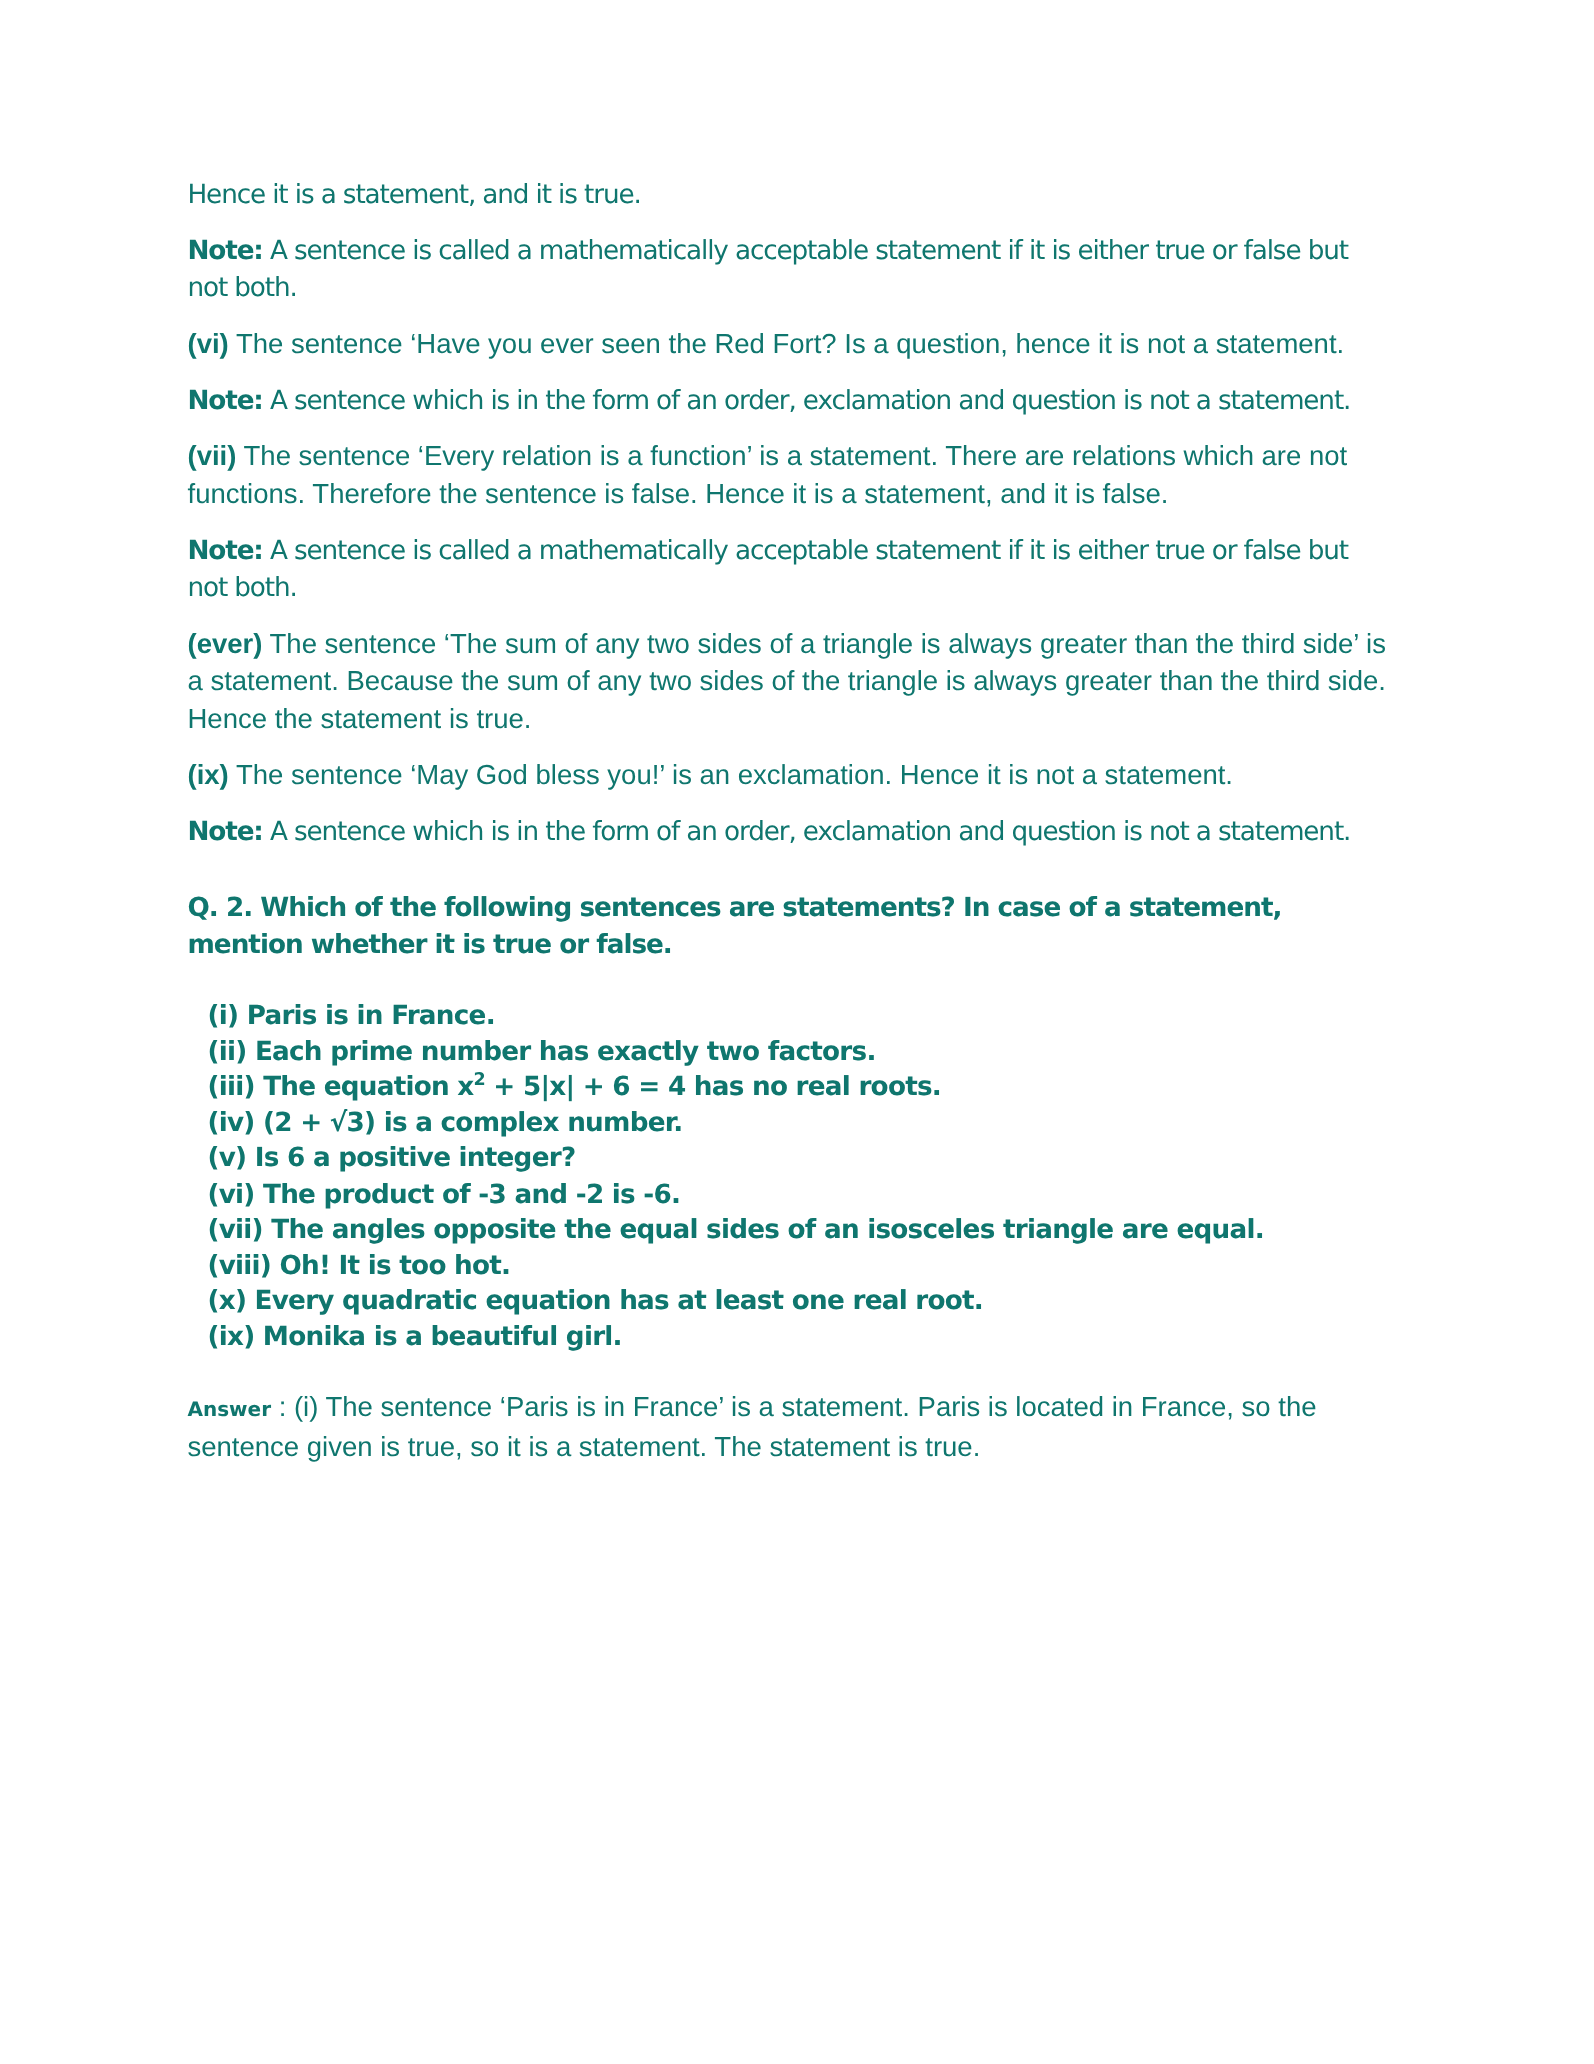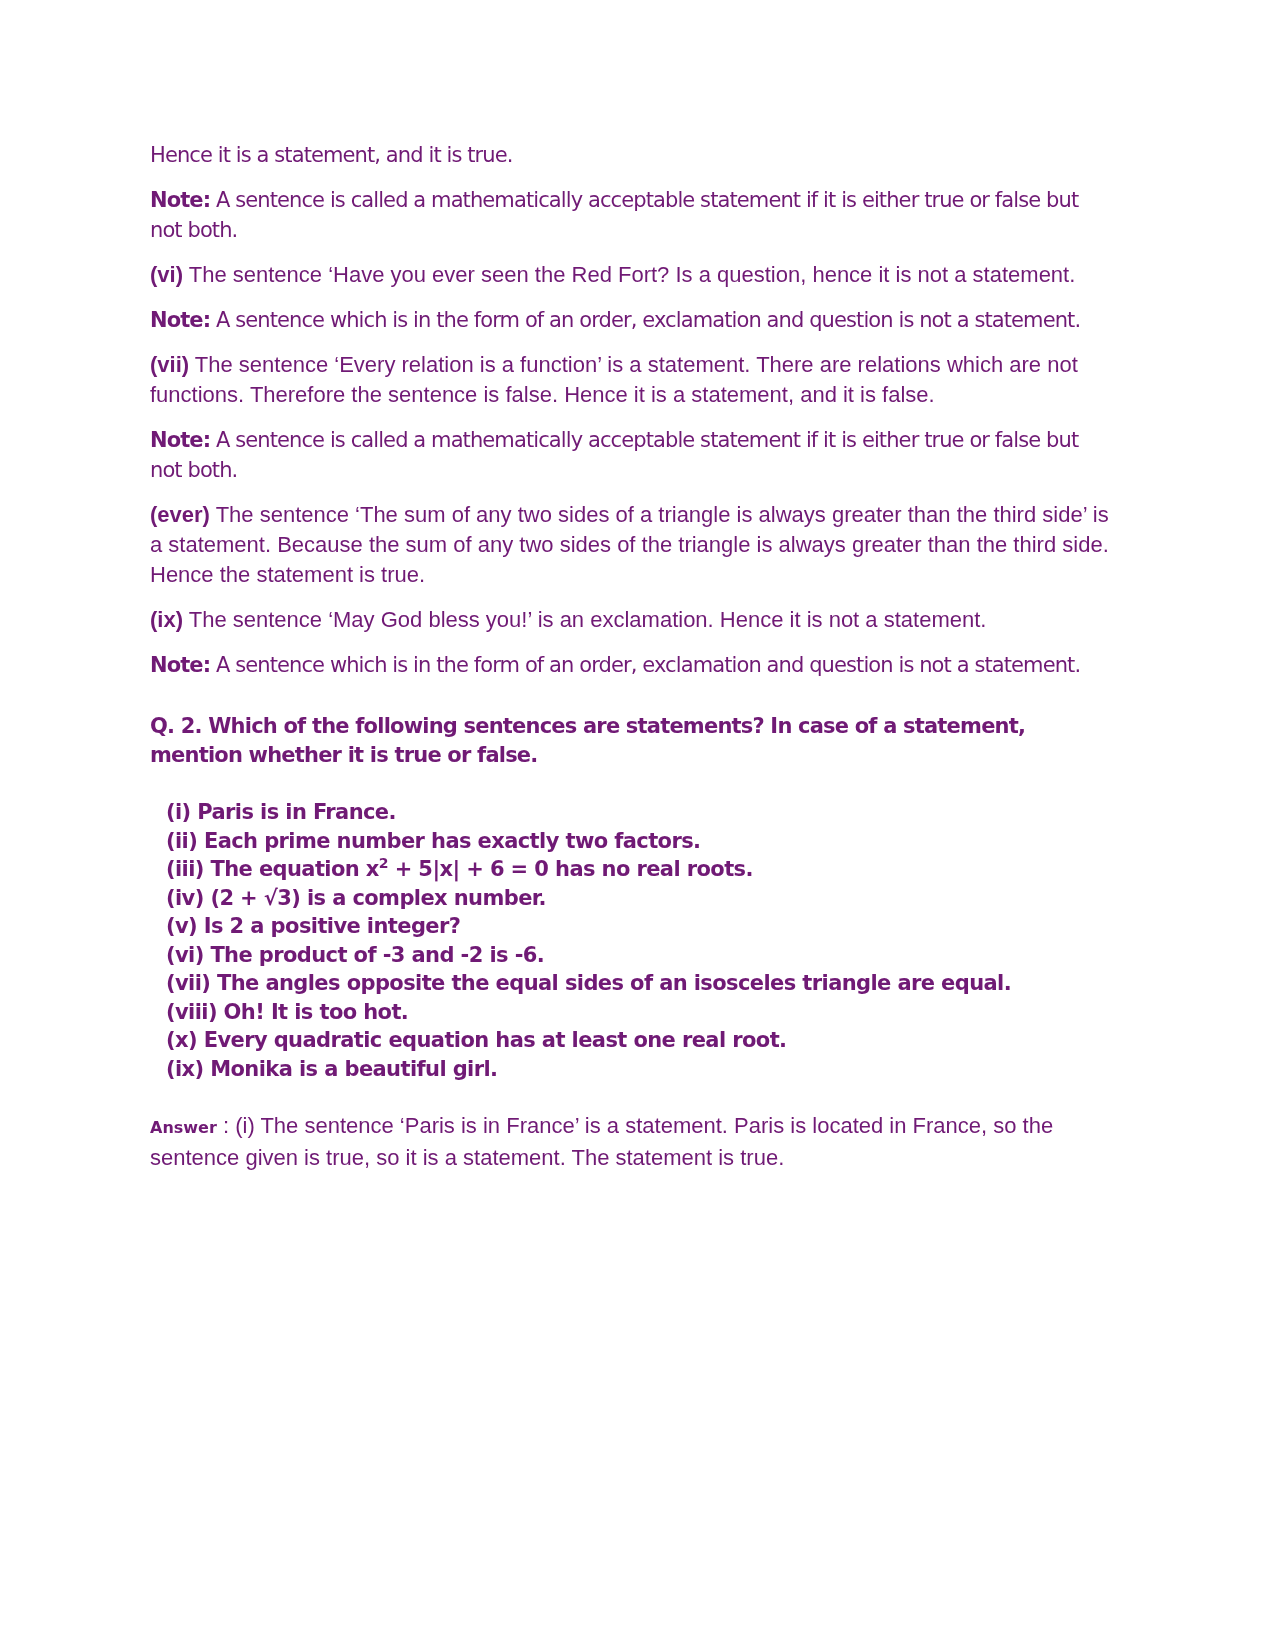--- a/index.html
+++ b/index.html
@@ -1,17 +1,17 @@
 <!DOCTYPE html>
 <html><head>
 <meta charset="utf-8">
 <style>
   html, body { margin:0; padding:0; background:#ffffff; }
   body { width:1275px; height:1651px; position:relative; overflow:hidden; }
-  .page { position:absolute; left:150px; top:140px; width:960px; color:#701a75;
+  .page { position:absolute; left:150px; top:140px; width:960px; color:#0f766e;
           font-family:"Liberation Sans", sans-serif; font-size:22px; line-height:30px; }
   .para { margin:0 0 15px 0; }
   .condensed { font-family:"DejaVu Sans", sans-serif; font-size:21px; letter-spacing:-0.9px; }
   .b { font-weight:bold; }
   .question { font-family:"DejaVu Sans", sans-serif; font-weight:bold; font-size:21px;
               letter-spacing:-0.8px; line-height:29px; margin-top:32px; margin-bottom:28px; }
   .list { font-family:"DejaVu Sans", sans-serif; font-weight:bold; font-size:21px;
           letter-spacing:-0.6px; line-height:28.5px; margin-bottom:28px;margin-left:16px; }
   .list div { white-space:nowrap; }
   sup { font-size:14px; line-height:0; }
@@ -28,23 +28,23 @@
   <p class="para condensed"><span class="b">Note:</span><span> A sentence is called a mathematically acceptable statement if it is either true or false but not both.</span></p>
   <p class="para"><span class="b">(ever)</span><span> The sentence ‘The sum of any two sides of a triangle is always greater than the third side’ is a statement. Because the sum of any two sides of the triangle is always greater than the third side. Hence the statement is true.</span></p>
   <p class="para"><span class="b">(ix)</span><span> The sentence ‘May God bless you!’ is an exclamation. Hence it is not a statement.</span></p>
   <p class="para condensed"><span class="b">Note:</span><span> A sentence which is in the form of an order, exclamation and question is not a statement.</span></p>
 
   <div class="question">Q. 2. Which of the following sentences are statements? In case of a statement, mention whether it is true or false.</div>
 
   <div class="list">
     <div>(i) Paris is in France.</div>
     <div>(ii) Each prime number has exactly two factors.</div>
-    <div><span>(iii) The equation x</span><sup>2</sup><span> + 5|x| + 6 = 0 has no real roots.</span></div>
+    <div><span>(iii) The equation x</span><sup>2</sup><span> + 5|x| + 6 = 4 has no real roots.</span></div>
     <div>(iv) (2 + √3) is a complex number.</div>
-    <div>(v) Is 2 a positive integer?</div>
+    <div>(v) Is 6 a positive integer?</div>
     <div>(vi) The product of -3 and -2 is -6.</div>
     <div>(vii) The angles opposite the equal sides of an isosceles triangle are equal.</div>
     <div>(viii) Oh! It is too hot.</div>
     <div>(x) Every quadratic equation has at least one real root.</div>
     <div>(ix) Monika is a beautiful girl.</div>
   </div>
 
   <p class="para"><span class="b" style="font-family:'DejaVu Sans',sans-serif;font-size:16px;">Answer</span><span> : (i) The sentence ‘Paris is in France’ is a statement. Paris is located in France, so the sentence given is true, so it is a statement. The statement is true.</span></p>
 </div>
 

